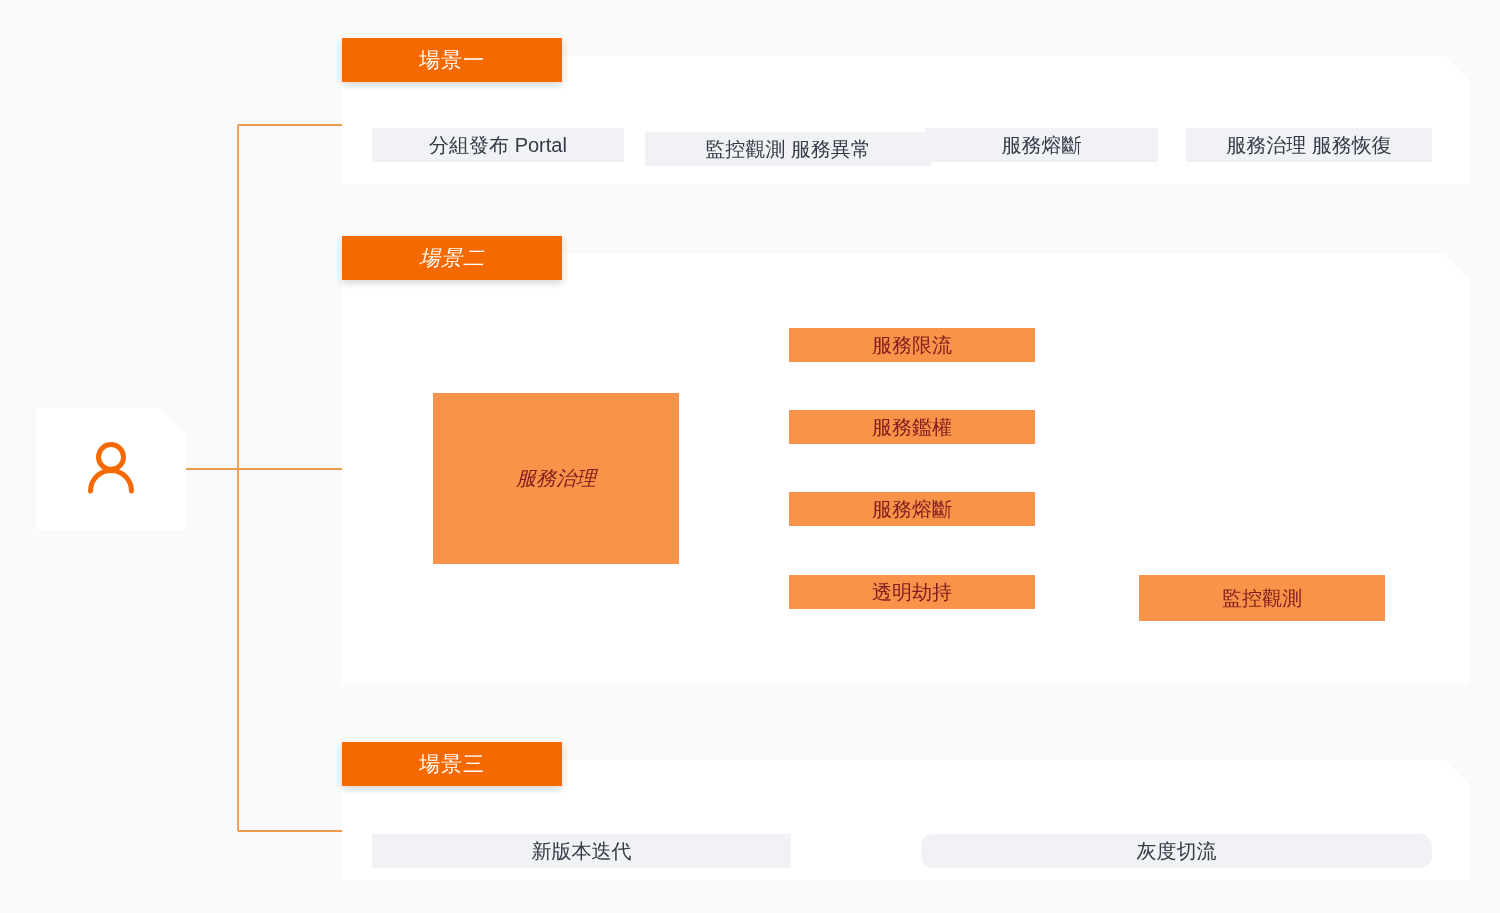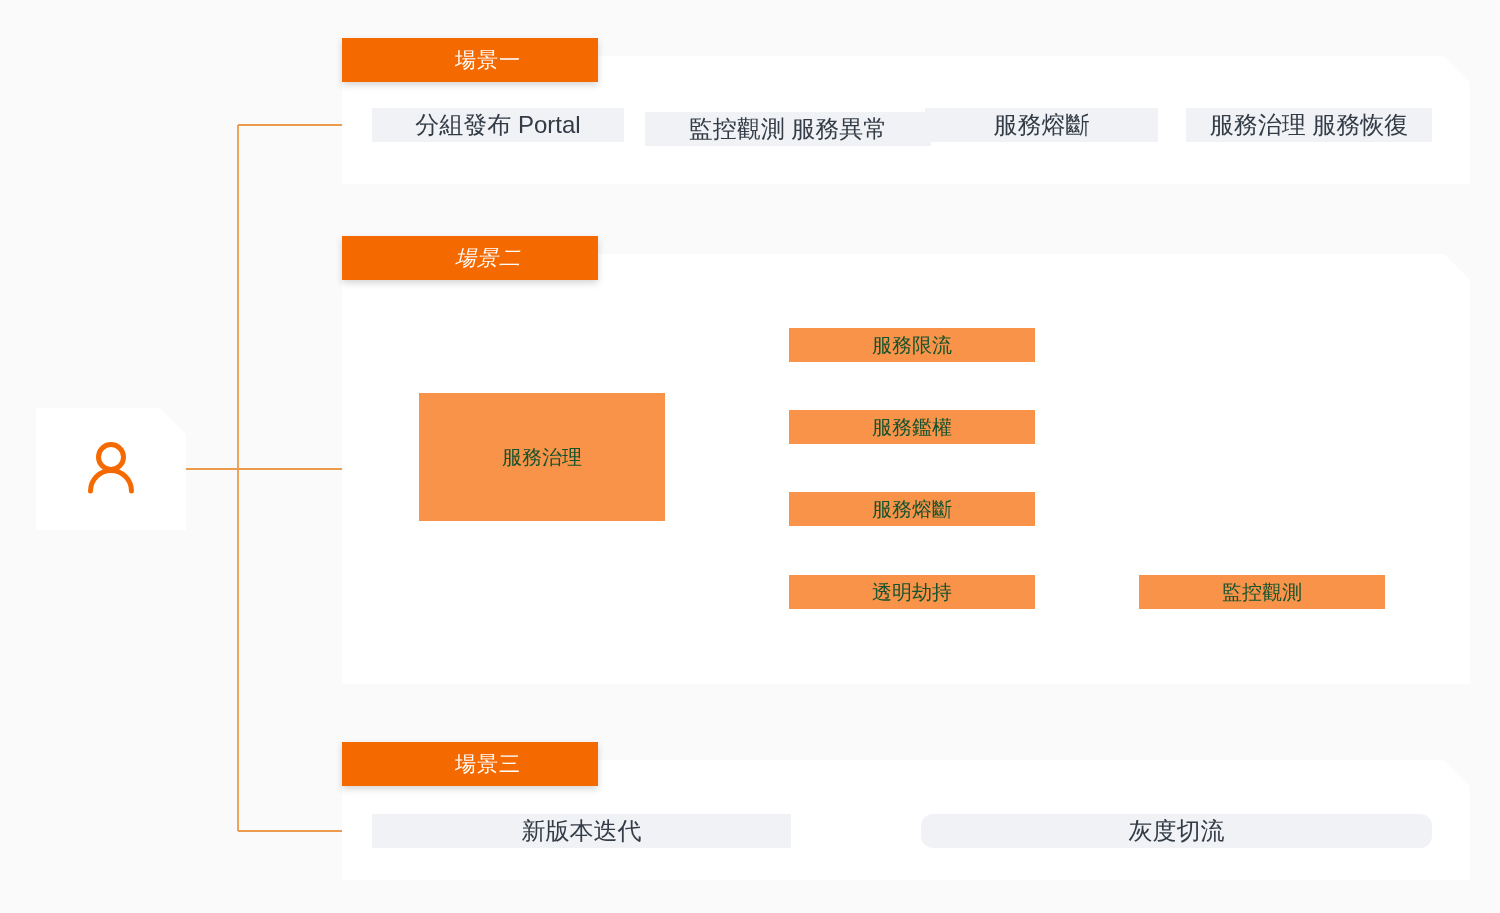--- a/index.html
+++ b/index.html
@@ -59,56 +59,56 @@
     height: 44px;
     background: #f56a00;
     box-shadow: 0 3px 7px rgba(0,0,0,0.17);
     display: flex;
     align-items: center;
     justify-content: center;
     color: #ffffff;
     font-size: 21px;
     letter-spacing: 1px;
     z-index: 5;
-    padding-left: 36px;
   }
   .header-1 { top: 38px; }
   .header-2 { top: 236px; font-style: italic; }
   .header-3 { top: 742px; }
 
   
   .gbox {
     position: absolute;
     background: #f0f2f5;
     color: #333b46;
-    font-size: 24px;
+    font-size: 20px;
     display: flex;
     align-items: center;
     justify-content: center;
     height: 34px;
     z-index: 4;
+    margin-top: 20px;
   }
 
   
   .obox {
     position: absolute;
     background: #f9934a;
-    color: #14532d;
+    color: #7f1d1d;
     font-size: 20px;
     display: flex;
     align-items: center;
     justify-content: center;
     z-index: 4;
   }
   .obox-main {
-    left: 419px; top: 393px;
-    width: 246px; height: 128px;
+    left: 433px; top: 393px;
+    width: 246px; height: 171px; font-style: italic;
   }
   .obox-leaf { height: 34px; width: 246px; left: 789px; }
-  .obox-monitor { left: 1139px; top: 575px; width: 246px; height: 34px; }
+  .obox-monitor { left: 1139px; top: 575px; width: 246px; height: 46px; }
 </style>
 </head>
 <body>
 
 <div id="stage">
 
   <svg id="connectors" viewBox="0 0 1500 913" width="1500" height="913">
     <defs>
       <marker id="arrowhead" markerWidth="9" markerHeight="8" refX="8.5" refY="4" orient="auto" markerUnits="userSpaceOnUse">
         <path d="M0,0 L9,4 L0,8 z" fill="#ec9a4d"></path>

